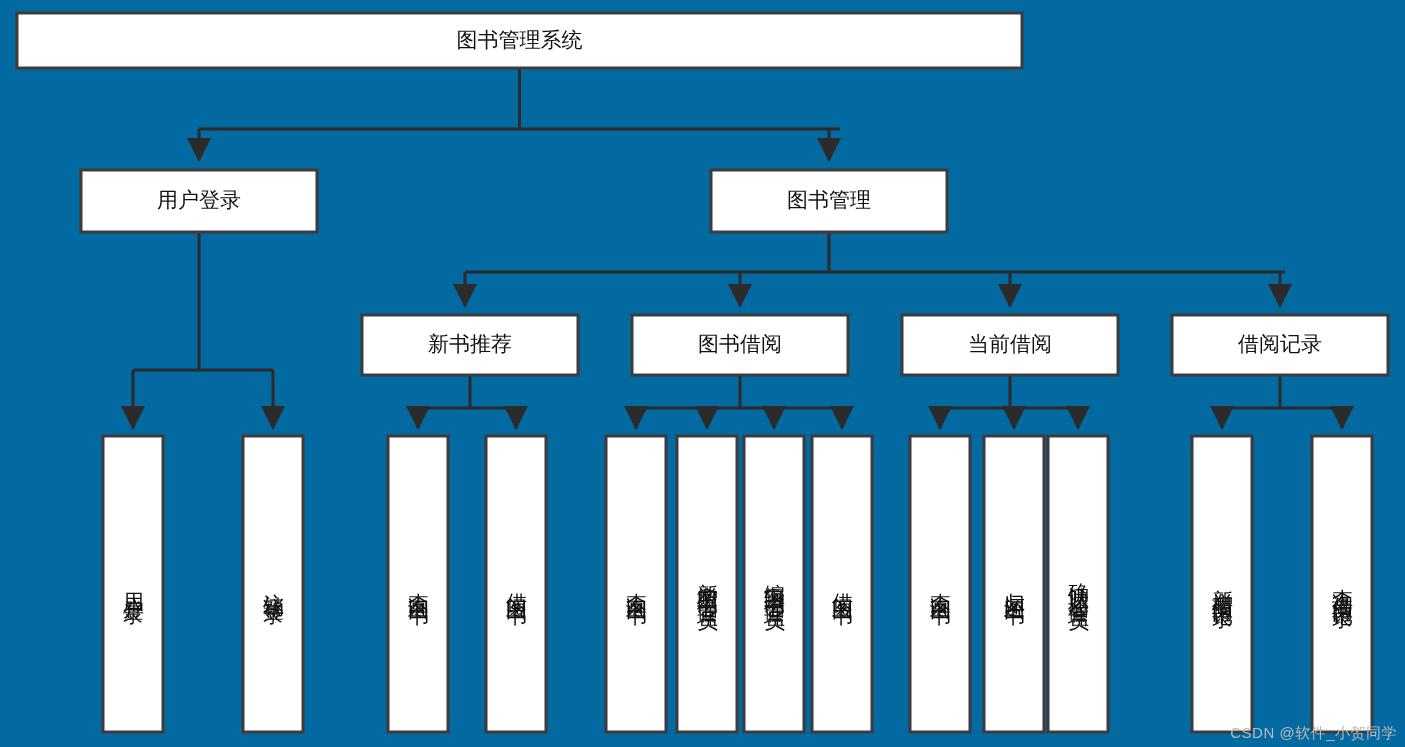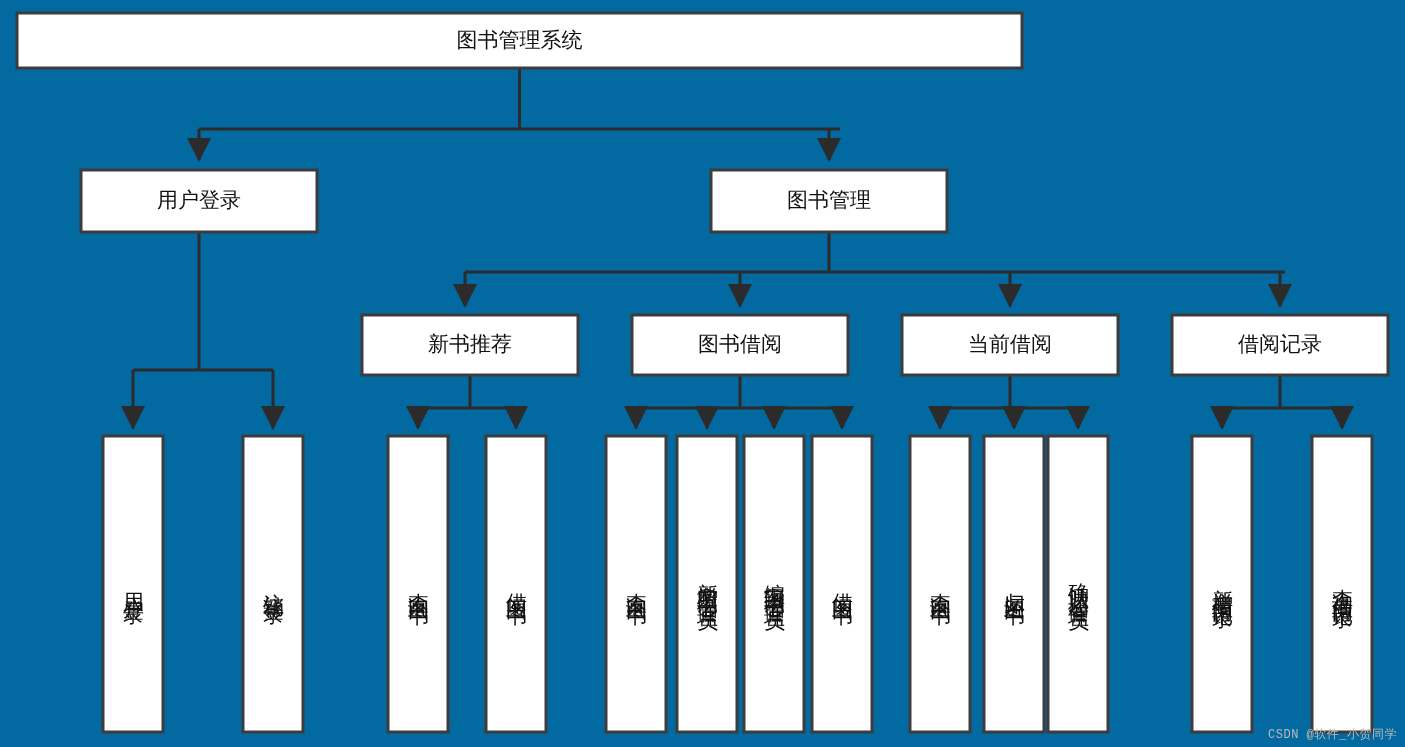--- a/index.html
+++ b/index.html
@@ -63,22 +63,22 @@
     line-height: 1.18;
     color: #111111;
     letter-spacing: 4px;
     white-space: nowrap;
     text-align: center;
   }
   .watermark {
     position: absolute;
     right: 8px;
     bottom: 4px;
-    font-family: Liberation Mono, monospace;
-    font-size: 12px;
+    font-family: Liberation Sans, sans-serif;
+    font-size: 15px;
     color: #b9b9b9;
     letter-spacing: 0.5px;
     user-select: none;
   }
 </style>
 </head>
 <body>
 
 <div id="diagram-root">
 

